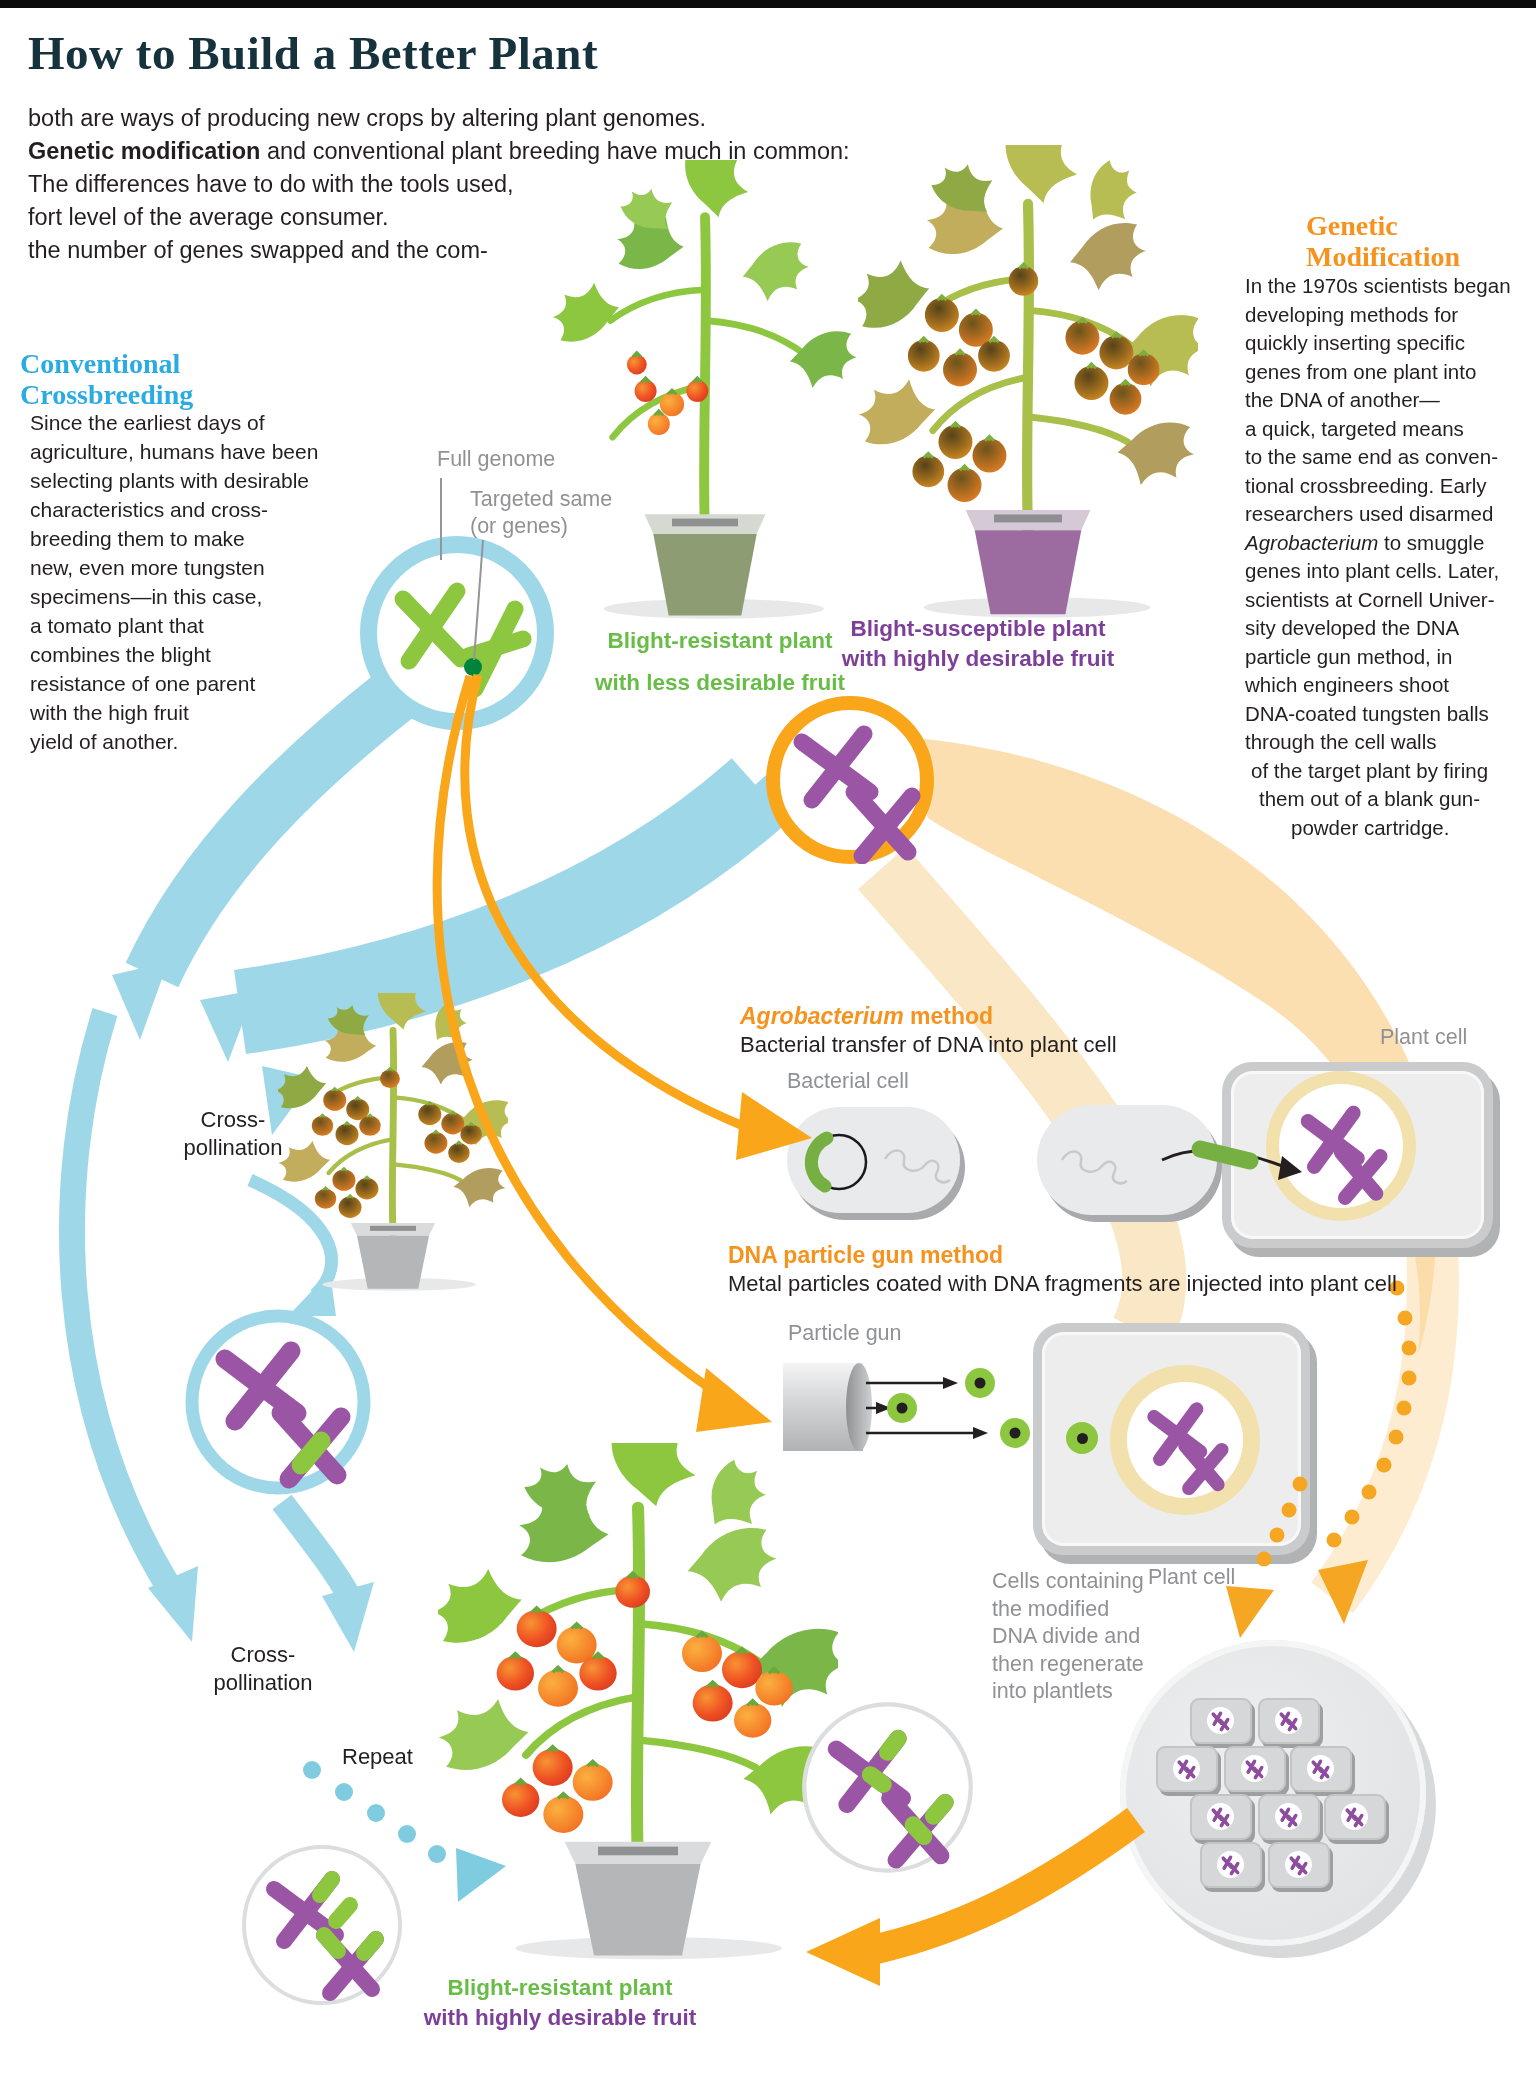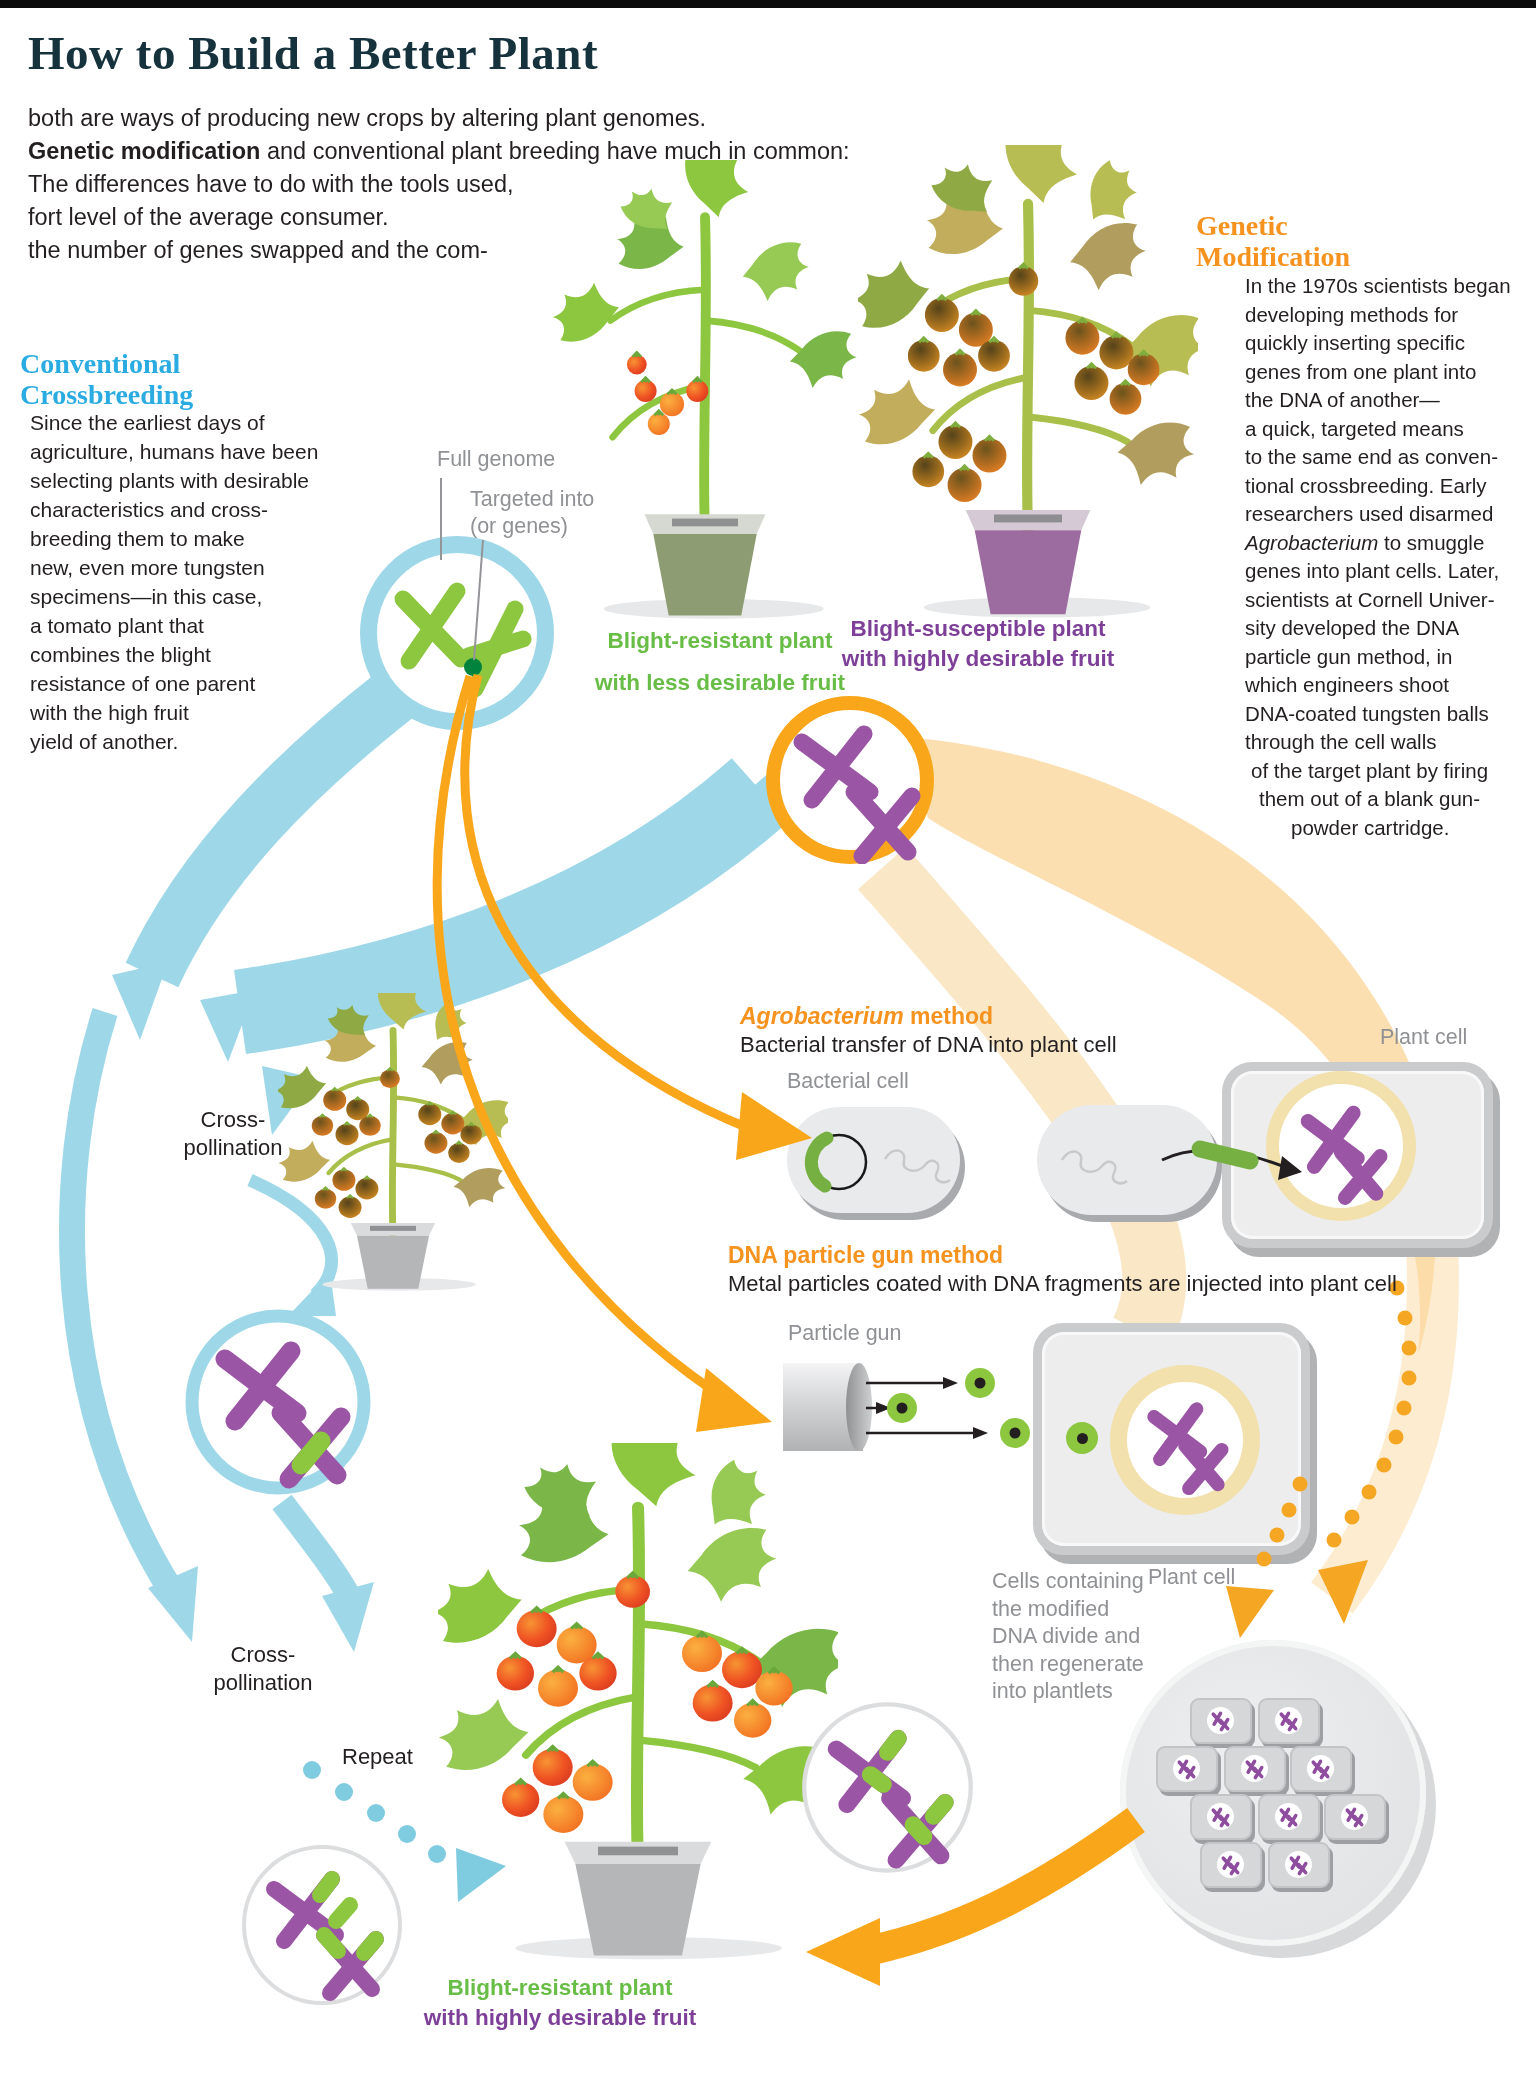--- a/index.html
+++ b/index.html
@@ -6,21 +6,21 @@
   #page{position:relative;width:1536px;height:2073px;background:#ffffff;overflow:hidden;
         font-family:"Liberation Sans",sans-serif;color:#231f20;outline:1px solid #d9dadb;}
   #topbar{position:absolute;left:0;top:0;width:1536px;height:8px;background:#0b0b0b;}
   .abs{position:absolute;}
   #title{left:28px;top:26px;font-family:"Liberation Serif",serif;font-weight:bold;
          font-size:47px;color:#16323d;letter-spacing:.5px;z-index:7;}
   #intro{left:28px;top:102px;font-size:23.5px;line-height:33px;color:#231f20;z-index:7;}
   #intro b{font-weight:bold;}
   .col-head{font-family:"Liberation Serif",serif;font-weight:bold;font-size:28px;line-height:31px;z-index:7;}
   #conv-head{left:20px;top:348px;color:#2aace2;}
-  #gm-head{left:1196px;top:210px;color:#f6921e;}
+  #gm-head{left:1306px;top:210px;color:#f6921e;}
   #conv-body{left:30px;top:408px;font-size:21px;line-height:29px;z-index:7;}
   #gm-body{left:1245px;top:272px;font-size:20.5px;line-height:28.5px;z-index:7;}
   #gm-body div:nth-child(18){padding-left:6px;}
   #gm-body div:nth-child(19){padding-left:14px;}
   #gm-body div:nth-child(20){padding-left:46px;}
   .gray-lbl{color:#8f9194;font-size:21.5px;line-height:27px;z-index:7;}
   .cap{font-weight:bold;font-size:22.5px;line-height:30px;text-align:center;z-index:7;}
   .cap .g{color:#67bd45;margin-top:12px;}
   .cap .p{color:#7d3f98;}
   .blk-lbl{color:#231f20;font-size:22px;line-height:28px;text-align:center;z-index:7;}
@@ -134,21 +134,21 @@
       <div>which engineers shoot</div>
       <div>DNA-coated tungsten balls</div>
       <div>through the cell walls</div>
       <div>of the target plant by firing</div>
       <div>them out of a blank gun-</div>
       <div>powder cartridge.</div>
     </div>
 
   <div class="abs gray-lbl" style="left:437px;top:446px;">Full genome</div>
   <div class="abs gray-lbl" style="left:470px;top:486px;">
-    <div>Targeted into</div>
+    <div>Targeted same</div>
     <div>(or genes)</div>
   </div>
 
   <div class="abs cap" style="left:570px;top:614px;width:300px;">
     <div class="g">Blight-resistant plant</div>
     <div class="g">with less desirable fruit</div>
   </div>
   <div class="abs cap" style="left:823px;top:614px;width:310px;">
     <div class="p">Blight-susceptible plant</div>
     <div class="p">with highly desirable fruit</div>

